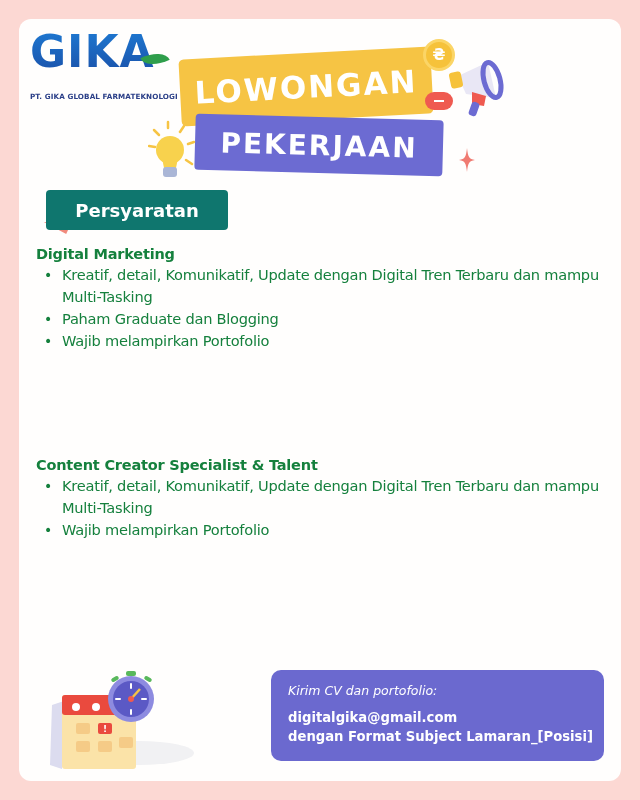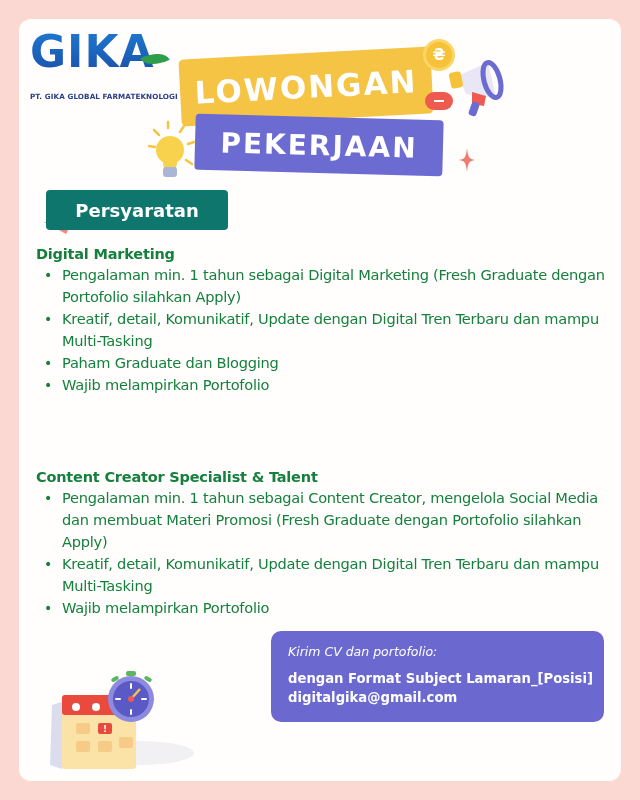--- a/index.html
+++ b/index.html
@@ -33,25 +33,25 @@
   .tag span { color:#fff; font-weight:bold; font-size:18px; }
   .tag-tail { position:absolute; left:48px; top:222px; width:0; height:0; border-left:14px solid transparent; border-right:14px solid transparent; border-top:12px solid #f18a7c; transform:skewX(35deg); }
 
   
   .section { position:absolute; left:36px; width:570px; color:#15803d; }
   .section h3 { font-size:14.5px; font-weight:bold; margin-bottom:2px; letter-spacing:-0.2px; }
   .section ul { list-style:none; padding-left:26px; }
   .section li { position:relative; font-size:14.6px; line-height:22px; letter-spacing:-0.25px; }
   .section li::before { content:"•"; position:absolute; left:-18px; top:0; font-size:14px; }
   .sec1 { top:246px; }
-  .sec2 { top:457px;margin-top:12px; }
+  .sec2 { top:457px; }
 
   
   .calendar { position:absolute; left:44px; top:665px; width:150px; height:110px; }
-  .contact-box { position:absolute; left:271px; top:631px; width:333px; height:91px; background:#6b69cf; border-radius:10px; padding:13px 17px; color:#fff; }
+  .contact-box { position:absolute; left:271px; top:670px; width:333px; height:91px; background:#6b69cf; border-radius:10px; padding:13px 17px; color:#fff; }
   .contact-box .lbl { font-style:italic; font-size:12.5px; margin-bottom:10px; }
   .contact-box .line { font-weight:bold; font-size:13.2px; line-height:19px; white-space:nowrap; }
 </style>
 </head>
 <body>
 
 <div class="card"></div>
 
 <div class="logo">
   <div class="logo-word">
@@ -95,31 +95,29 @@
 </svg>
 
 <div class="tag-tail"></div>
 <div class="tag">
   <span>Persyaratan</span>
 </div>
 
 <div class="section sec1">
   <h3>Digital Marketing</h3>
   <ul>
-    <li>Pengalaman min. 1 tahun sebagai Digital Marketing (Fresh Graduate dengan Portofolio silahkan Apply)</li>
     <li>Kreatif, detail, Komunikatif, Update dengan Digital Tren Terbaru dan mampu Multi-Tasking</li>
     <li>Paham Graduate dan Blogging</li>
     <li>Wajib melampirkan Portofolio</li>
   </ul>
 </div>
 
 <div class="section sec2">
   <h3>Content Creator Specialist &amp; Talent</h3>
   <ul>
-    <li>Pengalaman min. 1 tahun sebagai Content Creator, mengelola Social Media dan membuat Materi Promosi (Fresh Graduate dengan Portofolio silahkan Apply)</li>
     <li>Kreatif, detail, Komunikatif, Update dengan Digital Tren Terbaru dan mampu Multi-Tasking</li>
     <li>Wajib melampirkan Portofolio</li>
   </ul>
 </div>
 
 <svg class="calendar" viewBox="0 0 150 110">
   <ellipse cx="95" cy="88" rx="55" ry="12" fill="#f1f1f3"></ellipse>
   <path d="M8 40 L20 36 L18 104 L6 100 Z" fill="#dcdcef"></path>
   <rect x="18" y="30" width="74" height="74" rx="3" fill="#fbe3a8"></rect>
   <rect x="18" y="30" width="74" height="20" rx="3" fill="#ea4a3e"></rect>
@@ -141,15 +139,15 @@
     <line x1="87" y1="45" x2="87" y2="49"></line>
     <line x1="72" y1="34" x2="76" y2="34"></line>
     <line x1="98" y1="34" x2="102" y2="34"></line>
   </g>
   <line x1="87" y1="34" x2="96" y2="24" stroke="#f6c444" stroke-width="2.5"></line>
   <circle cx="87" cy="34" r="3" fill="#ef5a50"></circle>
 </svg>
 
 <div class="contact-box">
   <div class="lbl">Kirim CV dan portofolio:</div>
+  <div class="line">digitalgika@gmail.com</div>
   <div class="line">dengan Format Subject Lamaran_[Posisi]</div>
-  <div class="line">digitalgika@gmail.com</div>
 </div>
 
 </body></html>

